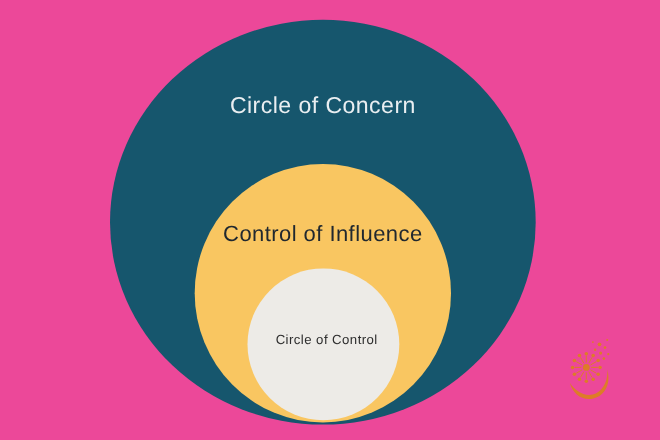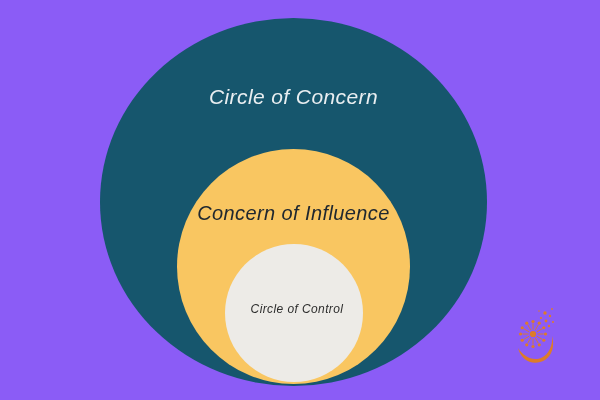--- a/index.html
+++ b/index.html
@@ -33,31 +33,31 @@
     left: 505px;
     top: 298px;
     width: 52px;
     height: 70px;
     z-index: 5;
   }
 </style>
 </head>
 <body>
 
-<div class="stage" style="background-color: #8b5cf6; font-style: italic;">
+<div class="stage" style="background-color: #ec4899;">
 
   <div class="circle" id="concern-circle" style="background-color: rgb(22, 86, 109);"></div>
 
   <div class="circle" id="influence-circle" style="background-color: rgb(249, 198, 97);"></div>
 
   <div class="circle" id="control-circle" style="background-color: rgb(237, 235, 231);"></div>
 
   <div class="label" id="concern-label" style="color: rgb(233, 238, 241);">Circle of Concern</div>
 
-  <div class="label" id="influence-label" style="color: rgb(32, 40, 47);">Concern of Influence</div>
+  <div class="label" id="influence-label" style="color: rgb(32, 40, 47);">Control of Influence</div>
 
   <div class="label" id="control-label" style="color: rgb(45, 45, 45);">Circle of Control</div>
 
   <svg class="logo" viewBox="0 0 52 70" style="color: rgb(221, 124, 40);">
 
     <path fill="currentColor" d="M 13 50 C 16 62, 28 69, 40 62 C 47 57.5, 50 48, 47 38 C 48 47, 44 56, 37 59.5 C 28 64, 18 58, 13 50 Z"></path>
 
     <circle cx="28" cy="36" r="3.1" fill="currentColor"></circle>
 
     <g stroke="currentColor" stroke-width="0.9">

